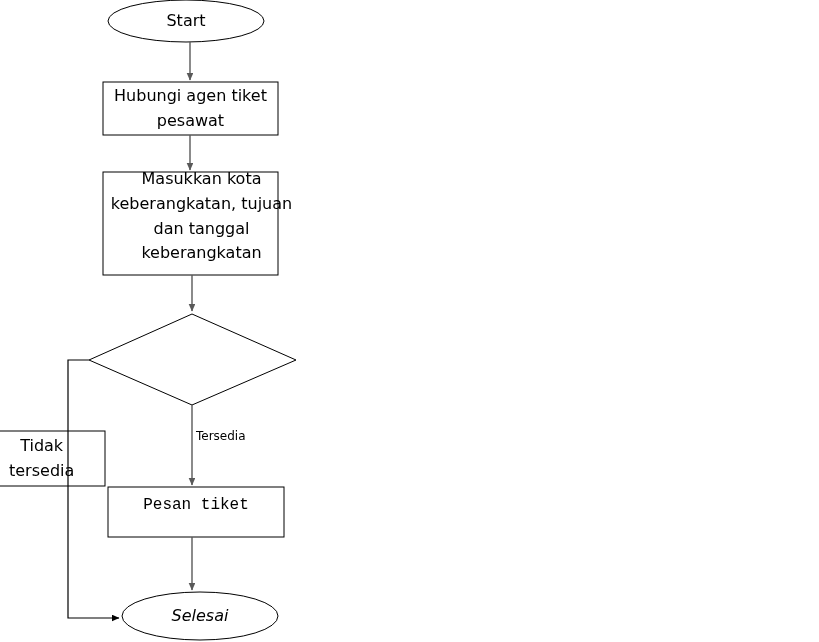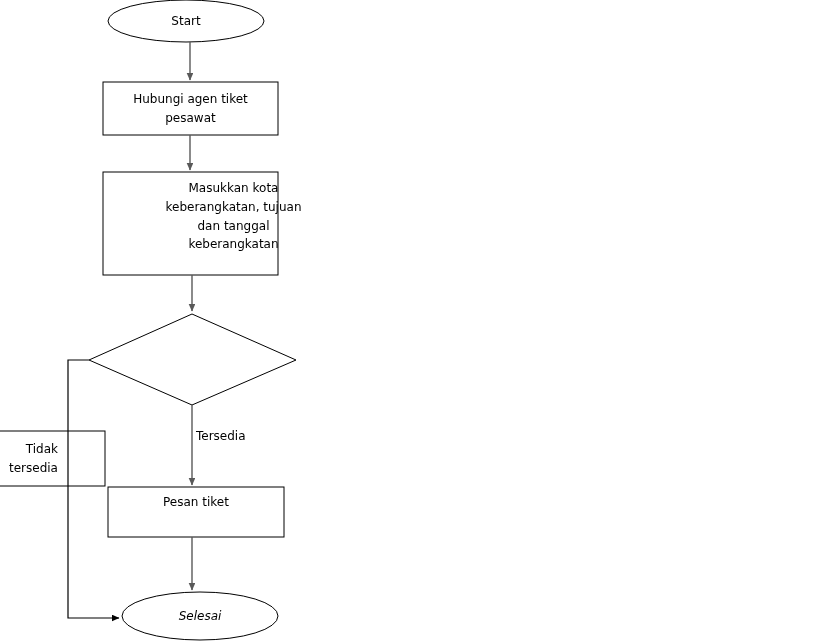--- a/index.html
+++ b/index.html
@@ -26,32 +26,33 @@
     width: 819px;
     height: 642px;
   }
   .shape-text {
     position: absolute;
     display: flex;
     align-items: center;
     justify-content: center;
     text-align: center;
     font-family: "DejaVu Sans", sans-serif;
-    font-size: 12px;
+    font-size: 16px;
     color: #000000;
     line-height: 1.55;
     pointer-events: none;
     white-space: pre-line;
   }
   .shape-text.top-align {
     align-items: flex-start;
+    font-family: Liberation Mono, monospace;
   }
   .shape-text.left-align {
     justify-content: flex-start;
-    text-align: right;
+    text-align: center;
   }
   .edge-label {
     position: absolute;
     font-family: "DejaVu Sans", sans-serif;
     font-size: 12px;
     color: #000000;
     white-space: nowrap;
   }
 </style>
 </head>
@@ -94,21 +95,21 @@
     <line x1="192" y1="537" x2="192" y2="590" stroke="#595959" stroke-width="1.4" marker-end="url(#arrow-gray)"></line>
 
     <path d="M89,360 L68,360 L68,618 L119,618" fill="none" stroke="#000000" stroke-width="1.2" marker-end="url(#arrow-black)"></path>
   </svg>
 
   <div class="shape-text" style="left:108px; top:0px; width:156px; height:42px;">Start</div>
 
   <div class="shape-text" style="left:103px; top:82px; width:175px; height:53px;">Hubungi agen tiket
 pesawat</div>
 
-  <div class="shape-text" style="left:103px; top:172px; width:197px; height:89px;padding-left:32px;">Masukkan kota
+  <div class="shape-text" style="left:103px; top:172px; width:197px; height:89px;">Masukkan kota
 keberangkatan, tujuan
 dan tanggal
 keberangkatan</div>
 
 
   <div class="shape-text left-align" style="left:9px; top:431px; width:96px; height:55px;">Tidak
 tersedia</div>
 
   <div class="shape-text top-align" style="left:108px; top:493px; width:176px; height:24px;">Pesan tiket</div>
 

